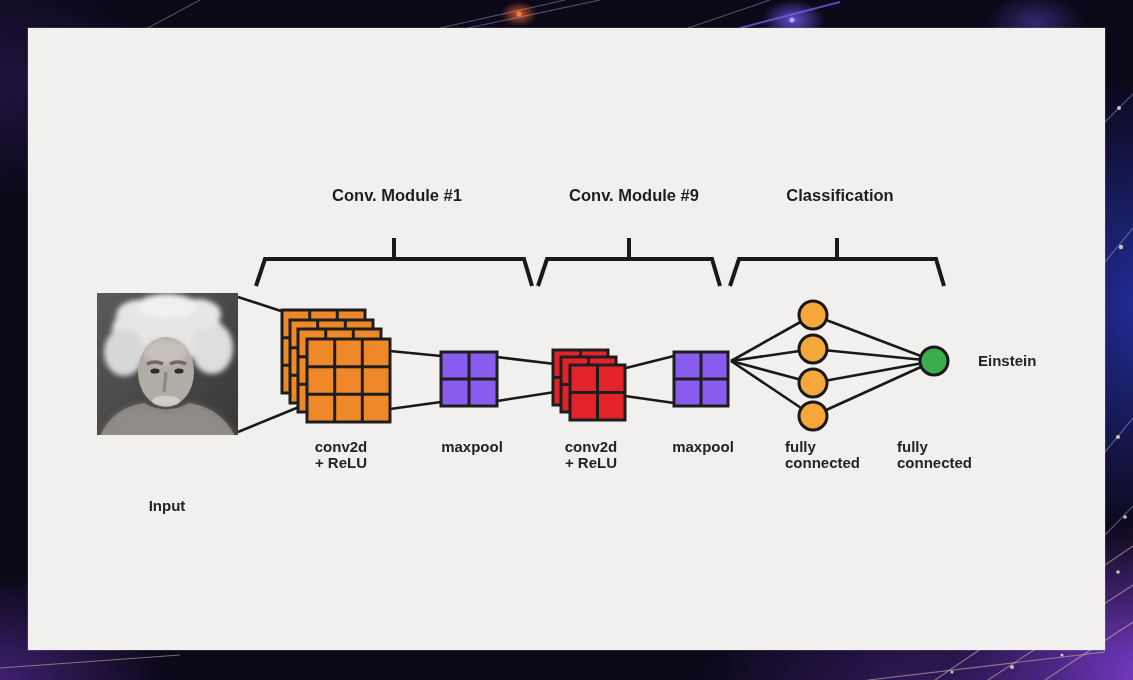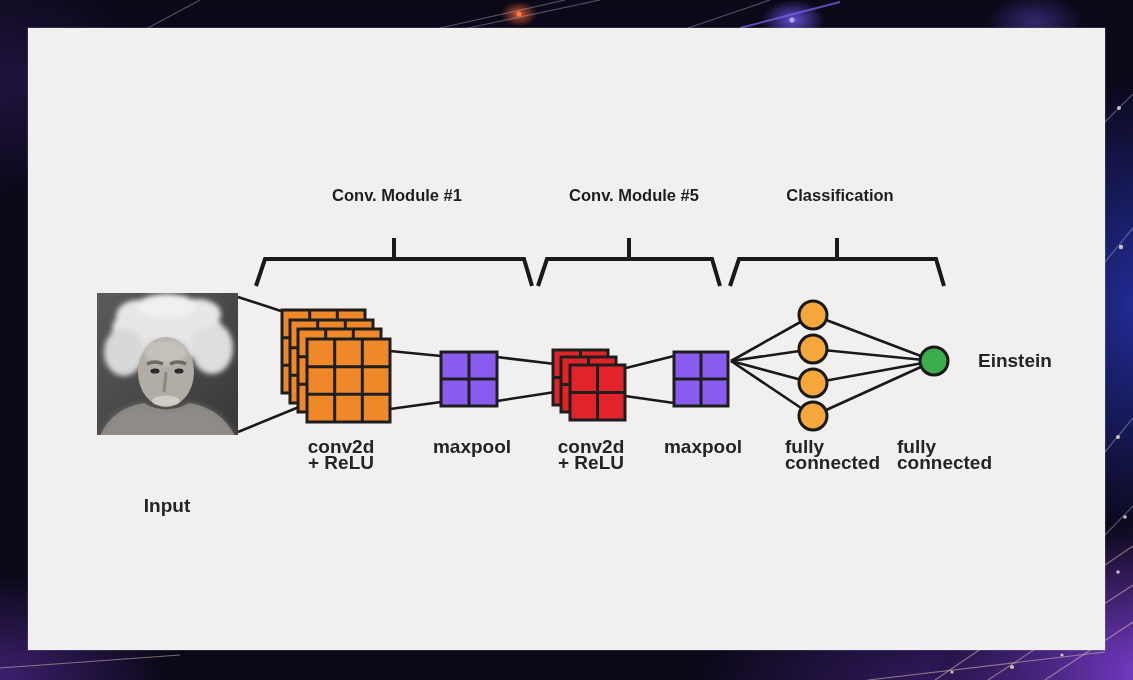--- a/index.html
+++ b/index.html
@@ -17,21 +17,21 @@
       radial-gradient(220px 170px at 0% 12%, rgba(52,30,100,.5), rgba(52,30,100,0) 70%),
       #0B0818;
   }
   .bg-deco{position:absolute;left:0;top:0;pointer-events:none;}
   .card{
     position:absolute;left:28px;top:28px;width:1077px;height:622px;
     background:#F1F0EE;box-shadow:0 0 0 1px rgba(255,255,255,.12);
   }
   .diagram-svg{position:absolute;left:0;top:0;}
   .label{
-    position:absolute;font-weight:700;color:#242424;font-size:19px;line-height:15.5px;
+    position:absolute;font-weight:700;color:#242424;font-size:15px;line-height:15.5px;
     white-space:nowrap;
   }
   .section-title{font-size:16.5px;color:#1d1d1d;transform:translateX(-50%);}
   .centered{transform:translateX(-50%);text-align:center;}
 </style>
 </head>
 <body>
 
 <div class="stage">
 
@@ -64,21 +64,21 @@
       <circle cx="952" cy="672" r="1.6"></circle>
       <circle cx="1118" cy="572" r="1.8"></circle>
       <circle cx="519" cy="14" r="2.6" fill="#ff7a45"></circle>
       <circle cx="792" cy="20" r="2.6" fill="#b3a6ff"></circle>
     </g>
   </svg>
 
   <div class="card"></div>
 
   <div class="label section-title" style="left:397px;top:188px;text-align:center;">Conv. Module #1</div>
-  <div class="label section-title" style="left:634px;top:188px;">Conv. Module #5</div>
+  <div class="label section-title" style="left:634px;top:188px;">Conv. Module #9</div>
   <div class="label section-title" style="left:840px;top:188px;">Classification</div>
 
   <svg class="diagram-svg" width="1133" height="680">
 
     <g fill="none" stroke="#191919" stroke-width="4">
       <path d="M256,286 L265,259 H524 L532,286 M394,259 V238"></path>
       <path d="M538,286 L547,259 H712 L720,286 M629,259 V238"></path>
       <path d="M730,286 L739,259 H936 L944,286 M837,259 V238"></path>
     </g>
 

